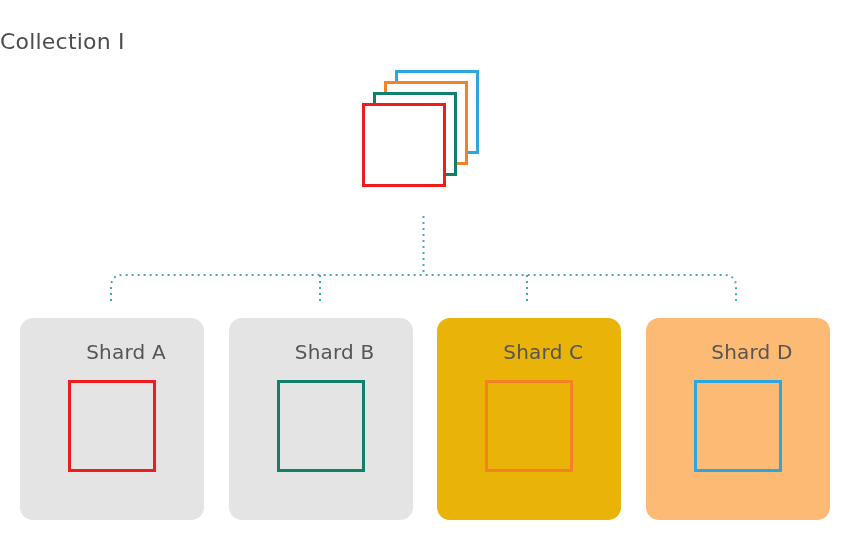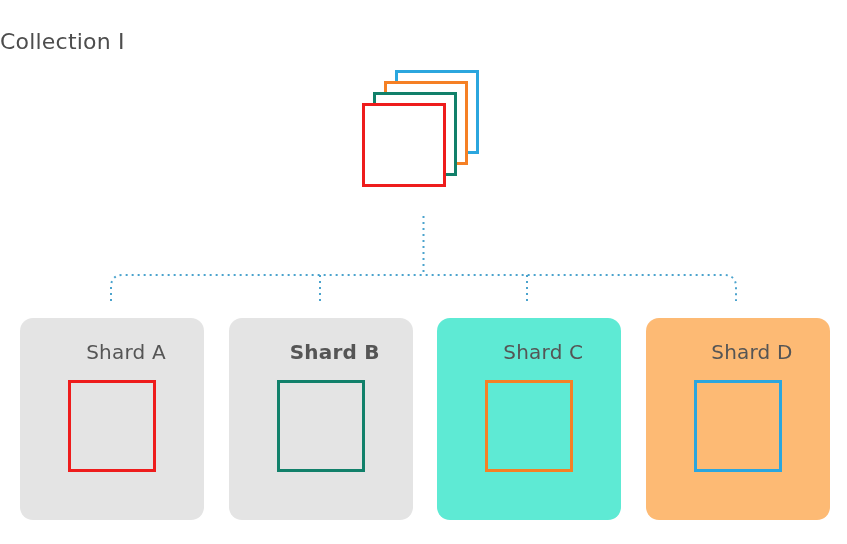--- a/index.html
+++ b/index.html
@@ -141,25 +141,25 @@
 </svg>
 
 <div id="shard-row">
 
   <div class="shard-card" style="background: rgb(228, 228, 228);">
     <div class="shard-label" style="color: rgb(85, 85, 85);">Shard A</div>
     <div class="shard-square" style="border-color: rgb(238, 28, 28);"></div>
   </div>
 
   <div class="shard-card" style="background: rgb(228, 228, 228);">
-    <div class="shard-label" style="color: rgb(85, 85, 85); font-weight: bold;">Shard B</div>
+    <div class="shard-label" style="color: rgb(85, 85, 85);">Shard B</div>
     <div class="shard-square" style="border-color: rgb(17, 128, 106);"></div>
   </div>
 
-  <div class="shard-card" style="background: #5eead4;">
+  <div class="shard-card" style="background: #eab308;">
     <div class="shard-label" style="color: rgb(85, 85, 85);">Shard C</div>
     <div class="shard-square" style="border-color: rgb(245, 128, 37);"></div>
   </div>
 
   <div class="shard-card" style="background: #fdba74;">
     <div class="shard-label" style="color: rgb(85, 85, 85);">Shard D</div>
     <div class="shard-square" style="border-color: rgb(43, 166, 222);"></div>
   </div>
 
 </div>

